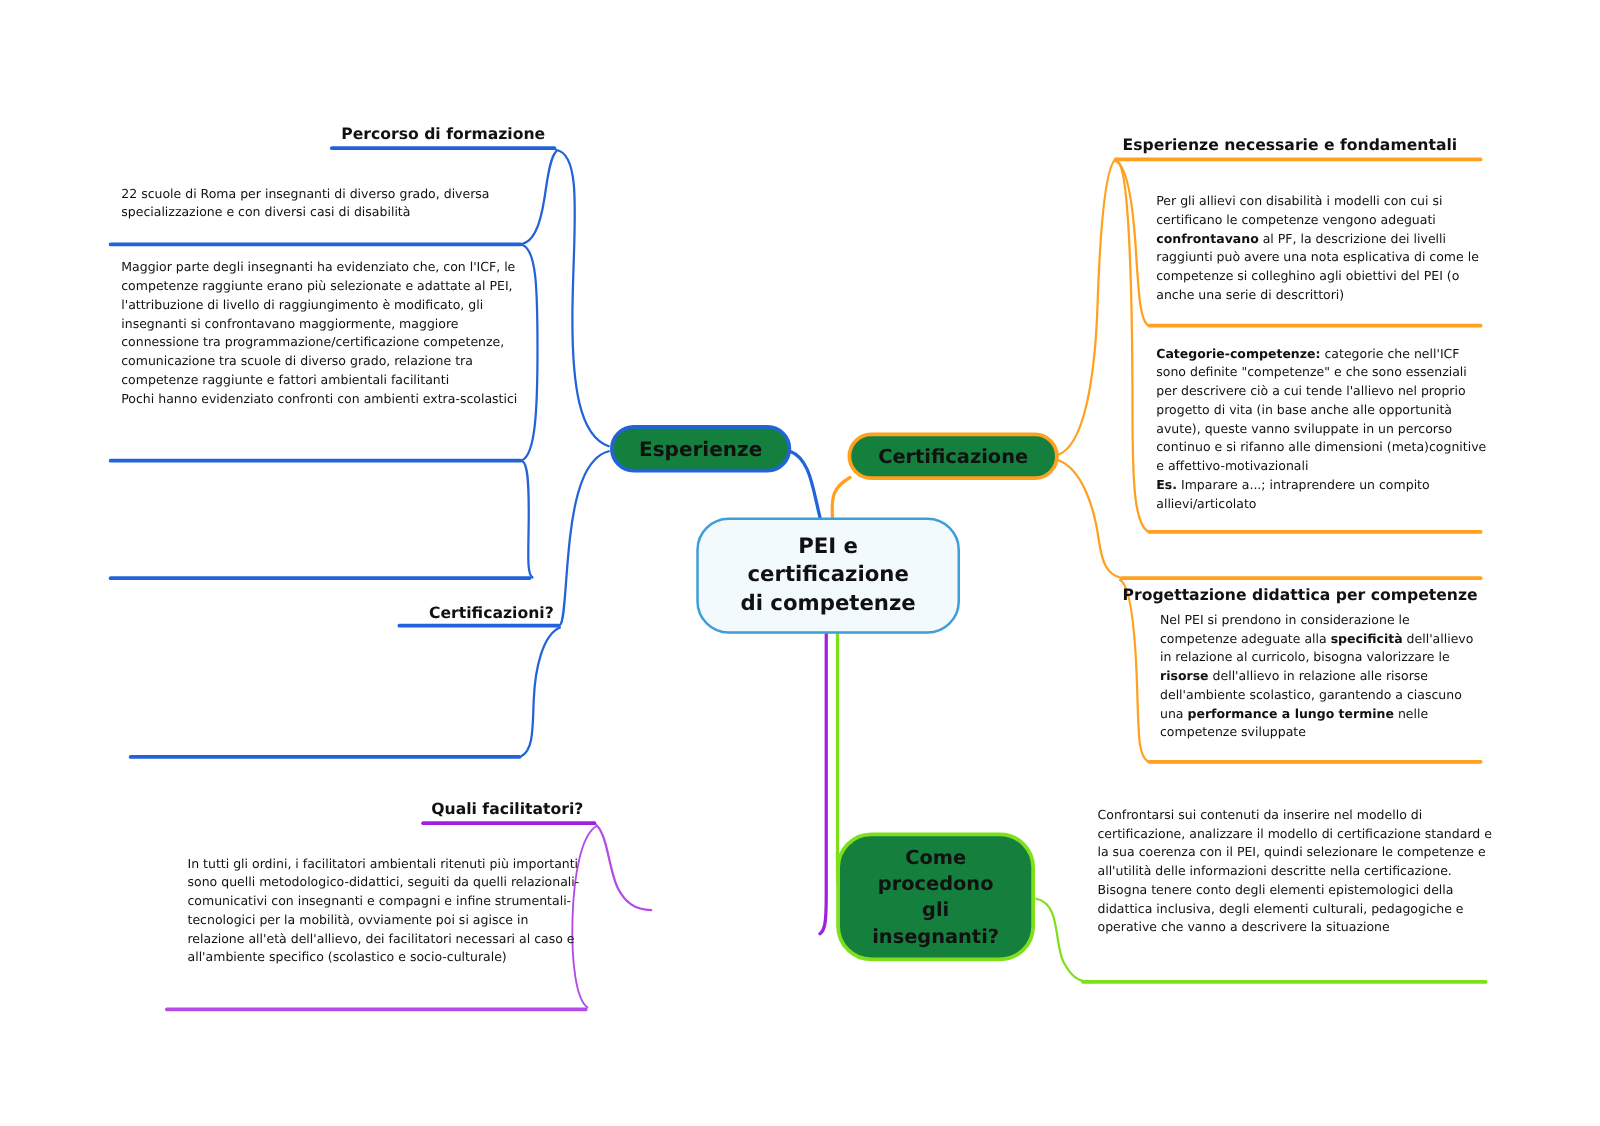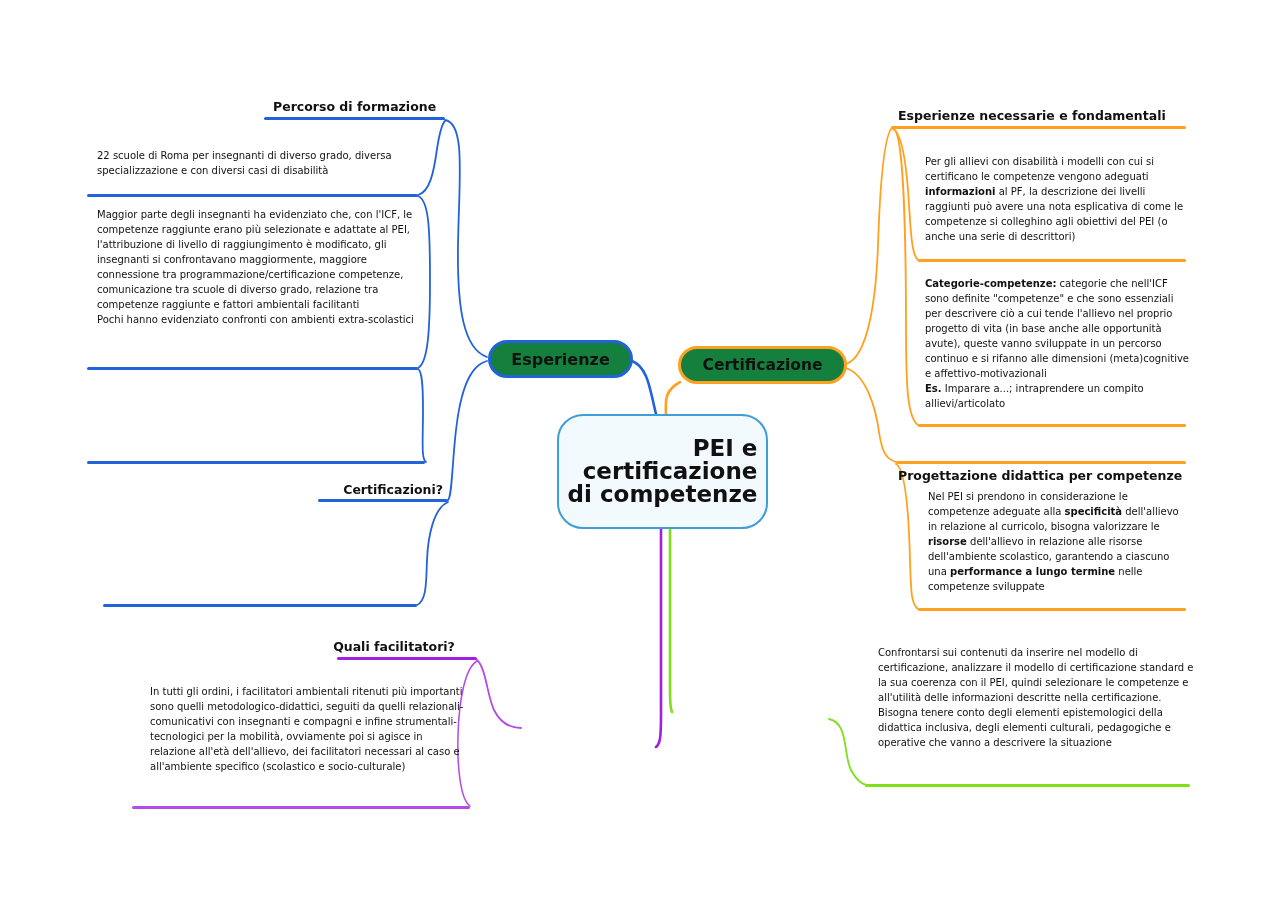--- a/index.html
+++ b/index.html
@@ -25,22 +25,22 @@
   .ul-purple{background:var(--purple);}
   .ul-purple-light{background:var(--purple-light);height:2.5px;}
   .ul-green{background:var(--green);}
 
   .node{position:absolute;display:flex;align-items:center;justify-content:center;
         text-align:center;background:#15803d;font-weight:bold;white-space:pre-line;box-sizing:border-box;}
   .node-esperienze{left:488px;top:340px;width:145px;height:38px;border:3px solid var(--blue);
         border-radius:19px;font-size:16px;}
   .node-certificazione{left:678px;top:346px;width:169px;height:38px;border:3px solid var(--orange);
         border-radius:19px;font-size:15.5px;}
-  .node-central{left:557px;top:414px;width:211px;height:115px;border:2.5px solid var(--central-border);
-        border-radius:26px;background:var(--central-bg);font-size:23px;line-height:23px;text-align:right;}
+  .node-central{left:557px;top:414px;width:211px;height:93px;border:2.5px solid var(--central-border);
+        border-radius:26px;background:var(--central-bg);font-size:17px;line-height:23px;}
   .node-neivari{left:521px;top:699px;width:136px;height:60px;border:3px solid var(--purple);
         border-radius:22px;font-size:16px;line-height:21px;}
   .node-come{left:669px;top:666px;width:159px;height:103px;border:3px solid var(--green);
         border-radius:28px;font-size:15.5px;line-height:21px;}
 </style>
 </head>
 <body>
 
 <div class="canvas">
 
@@ -79,30 +79,30 @@
 Pochi hanno evidenziato confronti con ambienti extra-scolastici</div>
   <div class="ul ul-blue" style="left:87px;top:367px;width:331px;"></div>
 
   <div class="ul ul-blue" style="left:87px;top:461px;width:338px;"></div>
 
   <div class="th" style="left:318px;top:482px;width:125px;text-align:right;">Certificazioni?</div>
   <div class="ul ul-blue" style="left:318px;top:499px;width:130px;"></div>
 
   <div class="ul ul-blue" style="left:103px;top:604px;width:314px;"></div>
 
-  <div class="th" style="left:329px;top:639px;width:130px;text-align:center;">Quali facilitatori?</div>
+  <div class="th" style="left:345px;top:639px;width:130px;text-align:left;">Quali facilitatori?</div>
   <div class="ul ul-purple" style="left:337px;top:657px;width:140px;"></div>
 
   <div class="tblock" style="left:150px;top:684px;width:320px;">In tutti gli ordini, i facilitatori ambientali ritenuti più importanti sono quelli metodologico-didattici, seguiti da quelli relazionali-comunicativi con insegnanti e compagni e infine strumentali-tecnologici per la mobilità, ovviamente poi si agisce in relazione all'età dell'allievo, dei facilitatori necessari al caso e all'ambiente specifico (scolastico e socio-culturale)</div>
   <div class="ul ul-purple-light" style="left:132px;top:806px;width:338px;"></div>
 
   <div class="th" style="left:898px;top:108px;">Esperienze necessarie e fondamentali</div>
   <div class="ul ul-orange" style="left:891px;top:126px;width:295px;"></div>
 
-  <div class="tblock" style="left:925px;top:154px;width:262px;"><span>Per gli allievi con disabilità i modelli con cui si certificano le competenze vengono adeguati </span><b>informazioni</b><span> al PF, la descrizione dei livelli raggiunti può avere una nota esplicativa di come le competenze si colleghino agli obiettivi del PEI (o anche una serie di descrittori)</span></div>
+  <div class="tblock" style="left:925px;top:154px;width:262px;"><span>Per gli allievi con disabilità i modelli con cui si certificano le competenze vengono adeguati </span><b>confrontavano</b><span> al PF, la descrizione dei livelli raggiunti può avere una nota esplicativa di come le competenze si colleghino agli obiettivi del PEI (o anche una serie di descrittori)</span></div>
   <div class="ul ul-orange" style="left:918px;top:259px;width:268px;"></div>
 
   <div class="tblock" style="left:925px;top:276px;width:266px;"><b>Categorie-competenze:</b><span> categorie che nell'ICF sono definite "competenze" e che sono essenziali per descrivere ciò a cui tende l'allievo nel proprio progetto di vita (in base anche alle opportunità avute), queste vanno sviluppate in un percorso continuo e si rifanno alle dimensioni (meta)cognitive e affettivo-motivazionali
 </span><b>Es.</b><span> Imparare a...; intraprendere un compito allievi/articolato</span></div>
   <div class="ul ul-orange" style="left:918px;top:424px;width:268px;"></div>
 
   <div class="th" style="left:898px;top:468px;">Progettazione didattica per competenze</div>
   <div class="ul ul-orange" style="left:896px;top:461px;width:290px;"></div>
 
   <div class="tblock" style="left:928px;top:489px;width:258px;"><span>Nel PEI si prendono in considerazione le competenze adeguate alla </span><b>specificità</b><span> dell'allievo in relazione al curricolo, bisogna valorizzare le </span><b>risorse</b><span> dell'allievo in relazione alle risorse dell'ambiente scolastico, garantendo a ciascuno una </span><b>performance a lungo termine</b><span> nelle competenze sviluppate</span></div>
@@ -119,14 +119,20 @@
     <span>Certificazione</span>
   </div>
 
   <div class="node node-central">
     <span>PEI e
 certificazione
 di competenze</span>
   </div>
 
 
+  <div class="node node-come">
+    <span>Come
+procedono
+gli
+insegnanti?</span>
+  </div>
 
 </div>
 
 </body></html>

